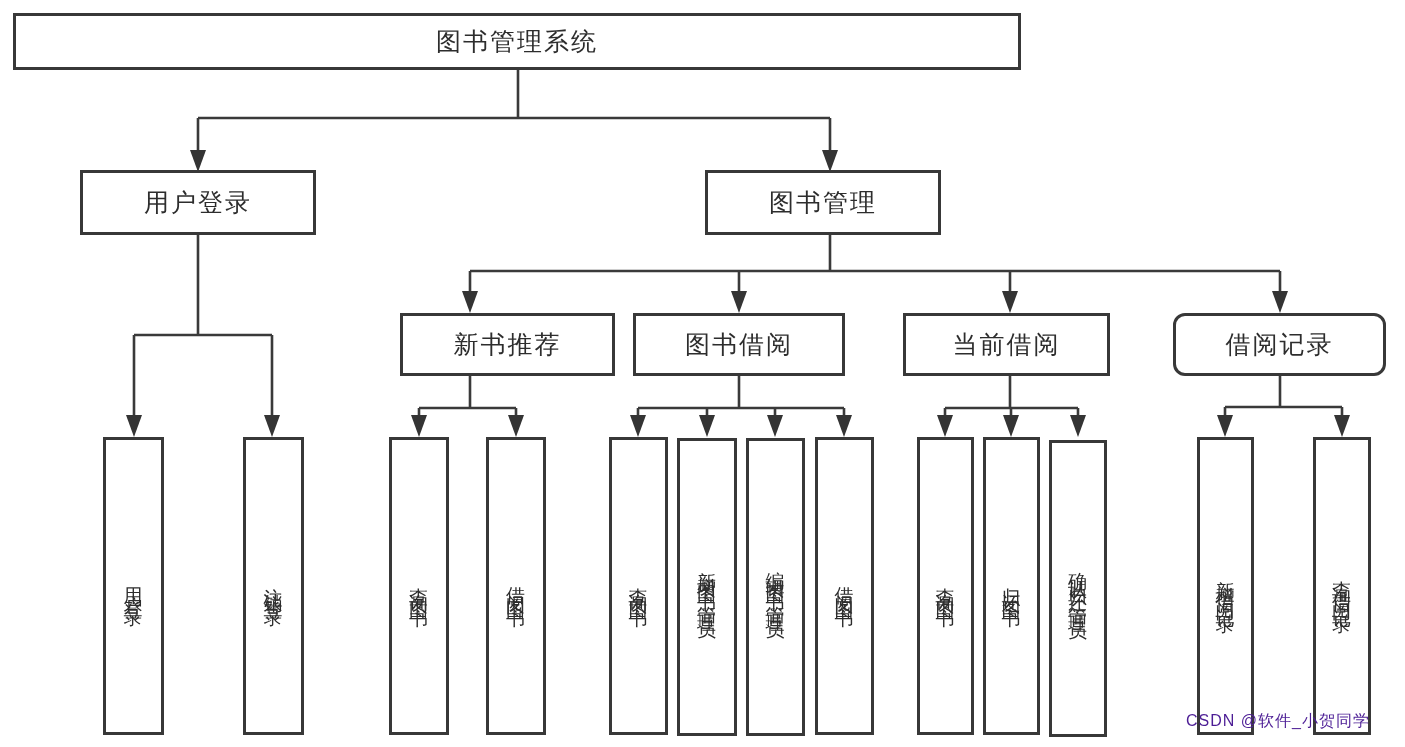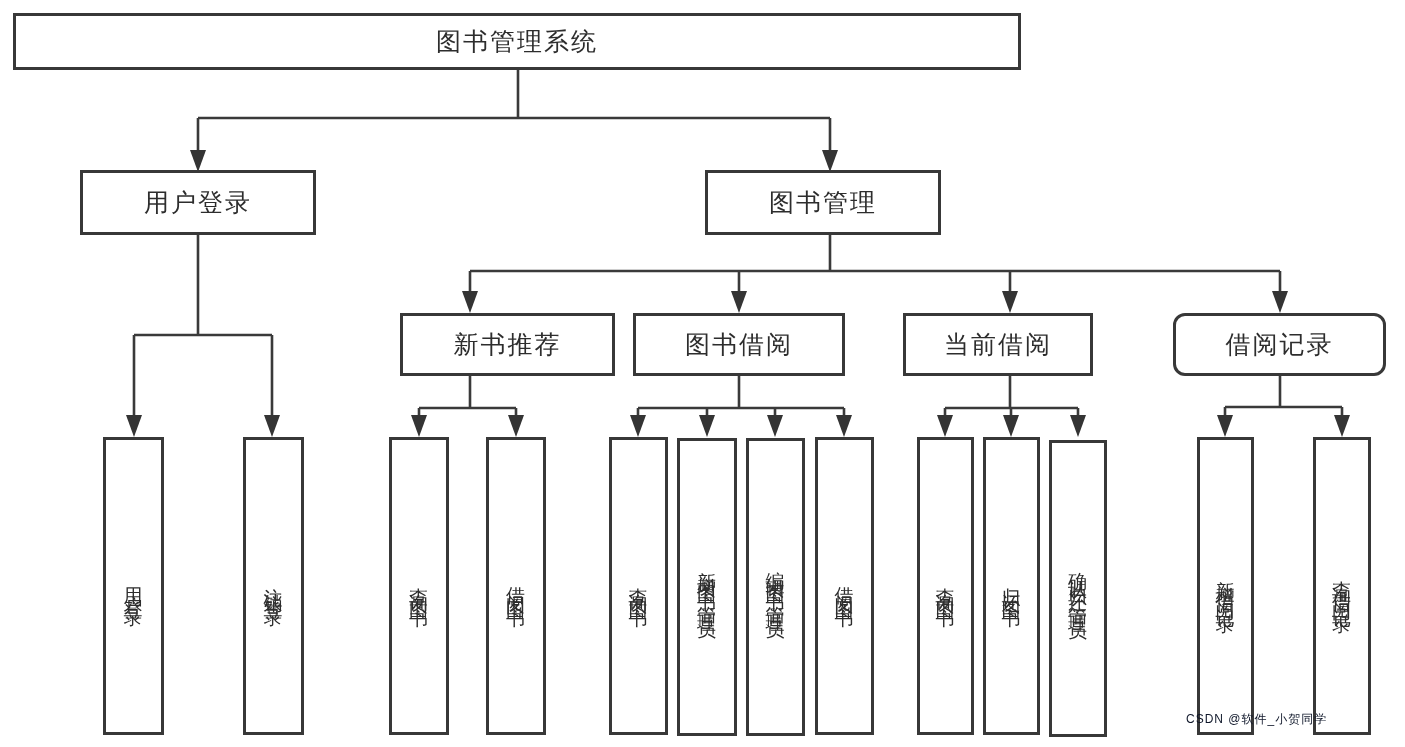--- a/index.html
+++ b/index.html
@@ -16,21 +16,21 @@
   .hbox{font-size:25px;letter-spacing:2px;white-space:nowrap;}
   .vbox{
     font-size:19px;
     writing-mode:vertical-lr;
     text-orientation:mixed;
     letter-spacing:7px;
     line-height:1;
   }
   .watermark{
     position:absolute;left:1186px;top:711px;
-    font-size:12px;color:#0f172a;letter-spacing:1px;white-space:nowrap;z-index:6;text-align:center;
+    font-size:16px;color:#4c1d95;letter-spacing:1px;white-space:nowrap;z-index:6;text-align:center;
   }
   .wire{stroke:#3a3a3a;stroke-width:2.6;fill:none;}
   .arrow{fill:#343434;stroke:none;}
 </style>
 </head>
 <body>
 
 <div id="stage">
 
   <svg id="wires" viewBox="0 0 1405 747" xmlns="http://www.w3.org/2000/svg">
@@ -76,21 +76,21 @@
     </g>
   </svg>
 
   <div class="node hbox" style="left:13px;top:13px;width:1008px;height:57px;">图书管理系统</div>
 
   <div class="node hbox" style="left:80px;top:170px;width:236px;height:65px;">用户登录</div>
   <div class="node hbox" style="left:673px;top:170px;width:236px;height:65px;margin-left:32px;">图书管理</div>
 
   <div class="node hbox" style="left:363px;top:313px;width:215px;height:63px;margin-left:37px;">新书推荐</div>
   <div class="node hbox" style="left:633px;top:313px;width:212px;height:63px;">图书借阅</div>
-  <div class="node hbox" style="left:903px;top:313px;width:190px;height:63px;">当前借阅</div>
+  <div class="node hbox" style="left:903px;top:313px;width:207px;height:63px;">当前借阅</div>
   <div class="node hbox" style="left:1173px;top:313px;width:213px;height:63px;border-radius:12px;">借阅记录</div>
 
   <div class="node vbox" style="left:103px;top:437px;width:61px;height:298px;">用户登录</div>
   <div class="node vbox" style="left:243px;top:437px;width:61px;height:298px;">注销登录</div>
 
   <div class="node vbox" style="left:389px;top:437px;width:60px;height:298px;">查询图书</div>
   <div class="node vbox" style="left:486px;top:437px;width:60px;height:298px;">借阅图书</div>
 
   <div class="node vbox" style="left:609px;top:437px;width:59px;height:298px;">查询图书</div>
   <div class="node vbox" style="left:677px;top:438px;width:60px;height:298px;">新增图书（管理员）</div>

